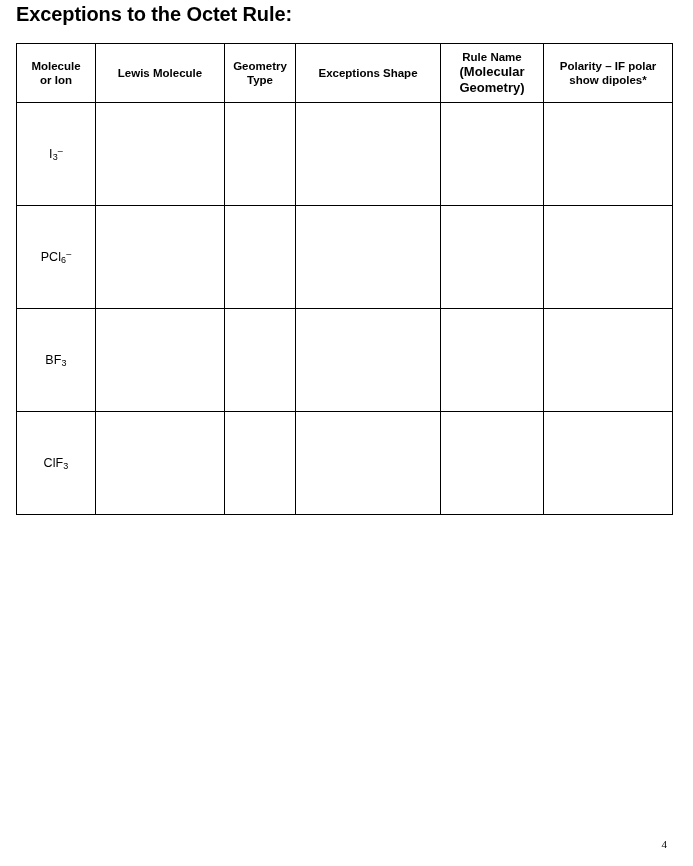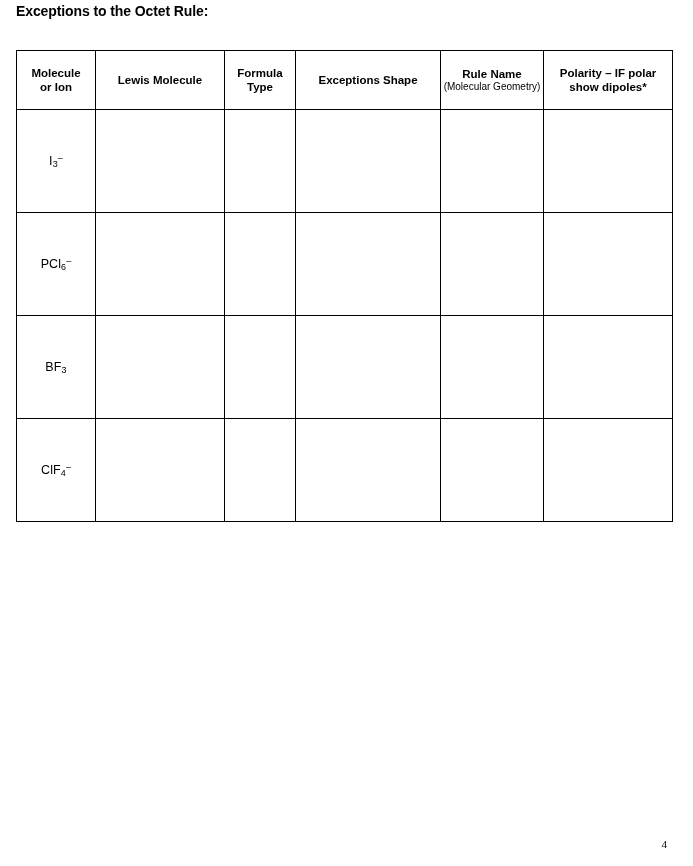--- a/index.html
+++ b/index.html
@@ -23,31 +23,31 @@
     top: 0;
     width: 693px;
     height: 866px;
   }
 
   
   .doc-title {
     position: absolute;
     left: 16px;
     top: 3px;
-    font-size: 14px;
+    font-size: 20px;
     font-weight: bold;
     letter-spacing: -0.1px;
     white-space: nowrap;
   }
 
   
   .octet-table {
     position: absolute;
     left: 16px;
-    top: 50px;
+    top: 43px;
     width: 656px;
     border-collapse: collapse;
     table-layout: fixed;
   }
   .octet-table td,
   .octet-table th {
     border: 1.2px solid #000000;
     padding: 0;
     vertical-align: middle;
     text-align: center;
@@ -64,22 +64,22 @@
   
   .hdr-row { height: 59px; }
   .hdr-cell {
     font-size: 11.5px;
     font-weight: bold;
     line-height: 1.25;
     padding: 2px 3px;
   }
   .hdr-sub {
     display: block;
-    font-size: 10px;
-    font-weight: normal;
+    font-size: 13px;
+    font-weight: bold;
     line-height: 1.22;
   }
 
   
   .data-row { height: 103px; }
   .cell-molecule {
     font-size: 12.5px;
     font-weight: normal;
     line-height: 1.2;
     letter-spacing: 0.1px;
@@ -127,21 +127,21 @@
     <thead>
       <tr class="hdr-row">
         <th class="hdr-cell">
           <span>Molecule</span><br>
           <span>or Ion</span>
         </th>
         <th class="hdr-cell">
           <span>Lewis Molecule</span>
         </th>
         <th class="hdr-cell">
-          <span>Formula</span><br>
+          <span>Geometry</span><br>
           <span>Type</span>
         </th>
         <th class="hdr-cell">
           <span>Exceptions Shape</span>
         </th>
         <th class="hdr-cell">
           <span>Rule Name</span>
           <span class="hdr-sub">(Molecular Geometry)</span>
         </th>
         <th class="hdr-cell">
@@ -186,33 +186,33 @@
             <span>BF</span><sub>3</sub><sup></sup>
           </span>
         </td>
         <td class="cell-blank"></td>
         <td class="cell-blank"></td>
         <td class="cell-blank"></td>
         <td class="cell-blank"></td>
         <td class="cell-blank"></td>
       </tr>
 
-
-      <tr class="data-row">
-        <td class="cell-molecule">
-          <span class="formula">
-            <span>ClF</span><sub>4</sub><sup>–</sup>
-          </span>
-        </td>
-        <td class="cell-blank"></td>
-        <td class="cell-blank"></td>
-        <td class="cell-blank"></td>
-        <td class="cell-blank"></td>
-        <td class="cell-blank"></td>
-      </tr>
+      <tr class="data-row">
+        <td class="cell-molecule">
+          <span class="formula">
+            <span>ClF</span><sub>3</sub><sup></sup>
+          </span>
+        </td>
+        <td class="cell-blank"></td>
+        <td class="cell-blank"></td>
+        <td class="cell-blank"></td>
+        <td class="cell-blank"></td>
+        <td class="cell-blank"></td>
+      </tr>
+
 
 
     </tbody>
   </table>
 
   <div class="page-number">4</div>
 
 </div>
 
 </body></html>

